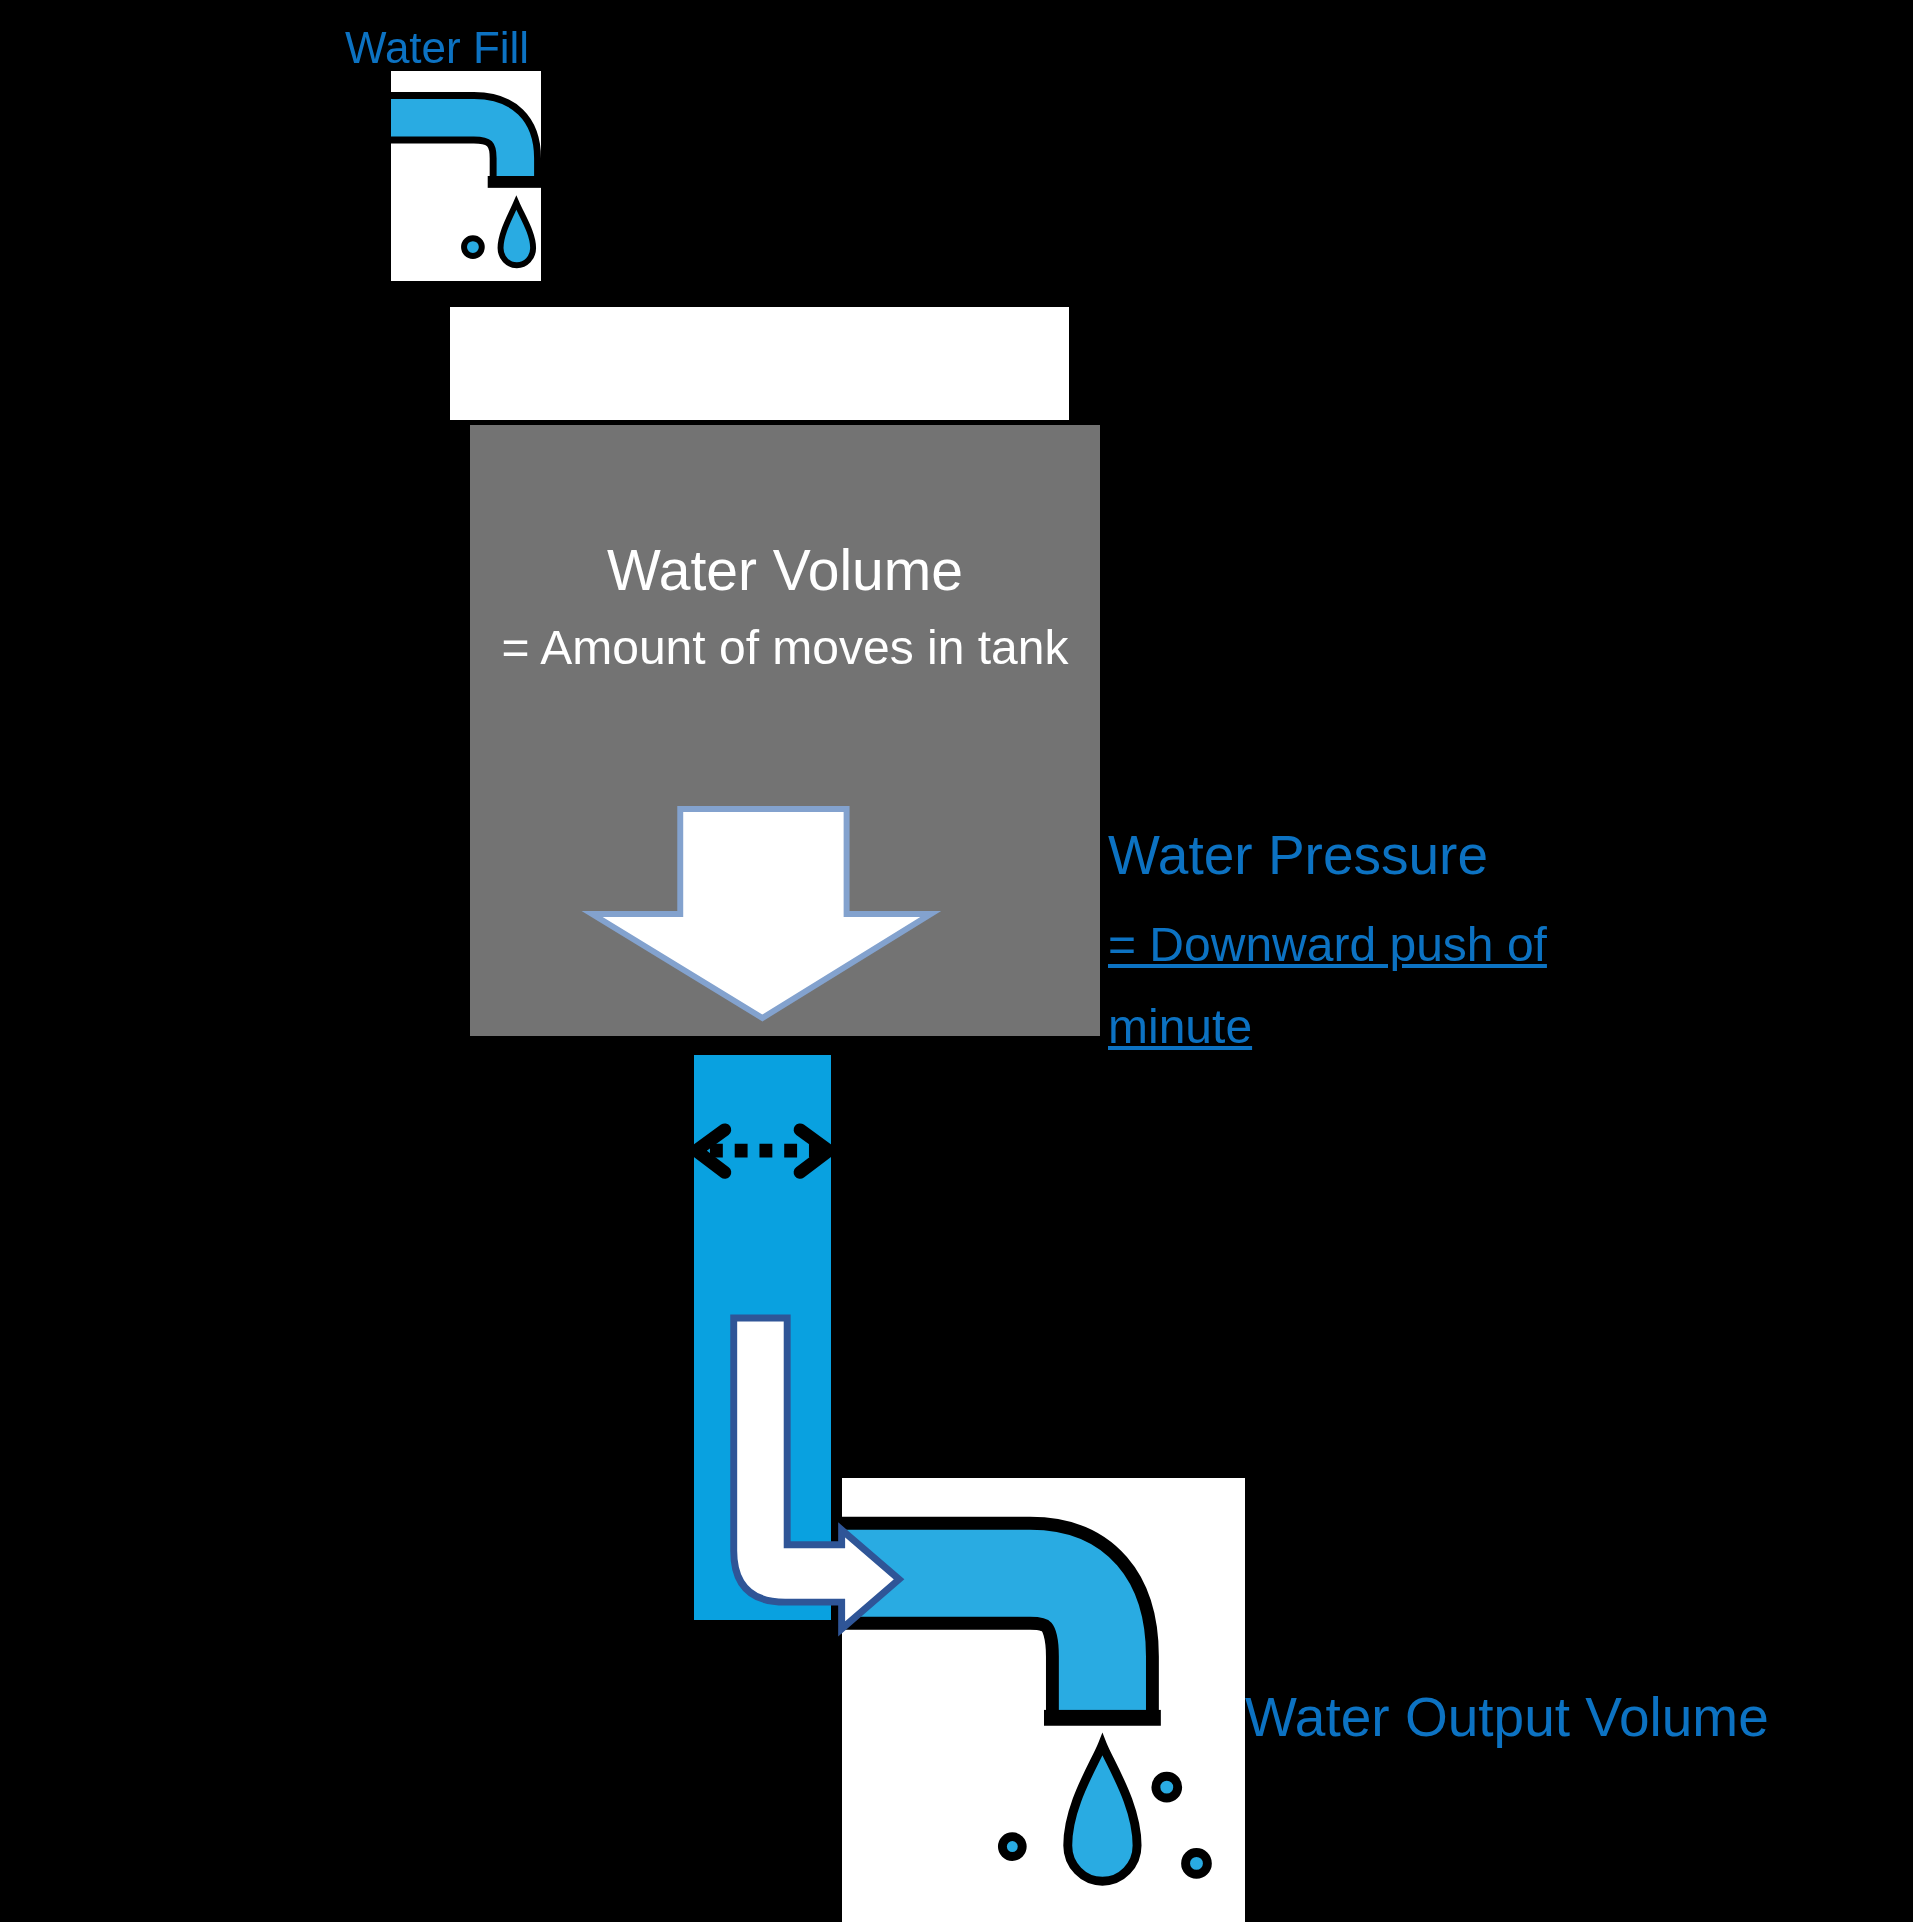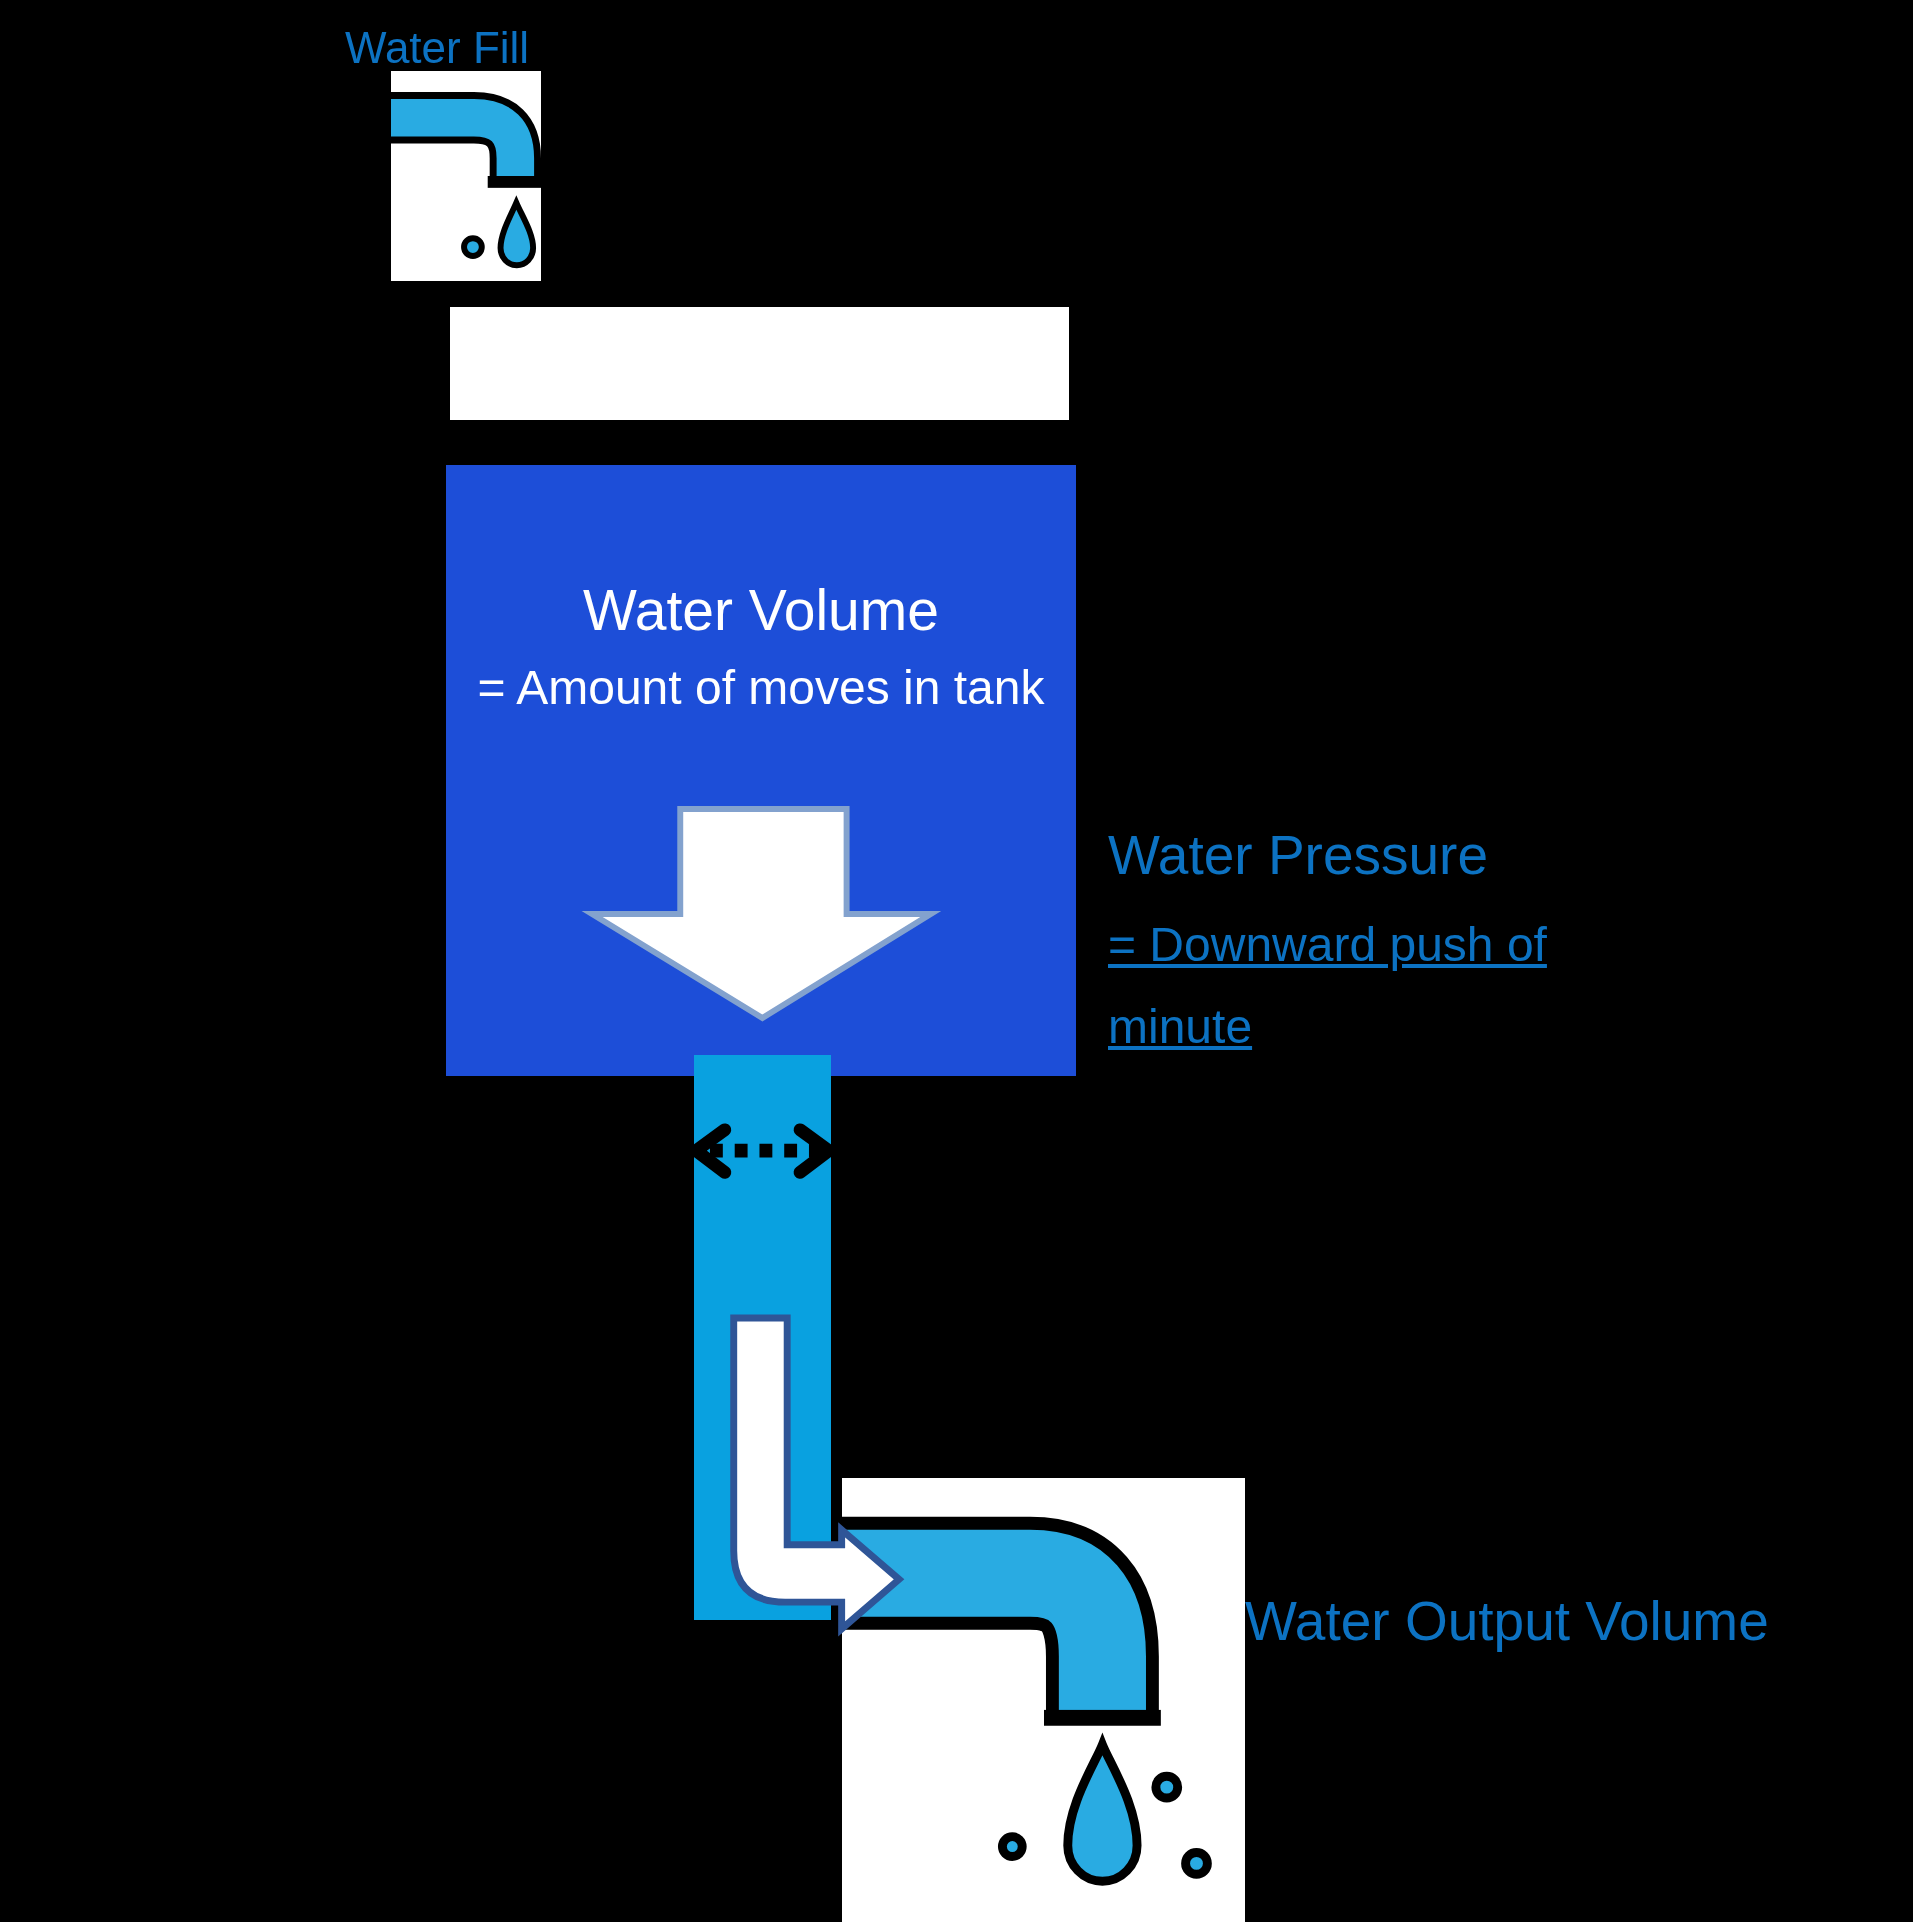--- a/index.html
+++ b/index.html
@@ -11,28 +11,28 @@
   .blue-label{color:#0C72C2;}
   .label-title{font-size:55px;line-height:1.2;white-space:nowrap;}
   .label-line{font-size:48px;line-height:1.7;white-space:nowrap;text-decoration:underline;}
   .label-body{margin-top:16px;}
   .water-fill-label{left:297px;top:22px;font-size:44px;line-height:1.2;white-space:nowrap;margin-left:48px;}
   .faucet-box{background:#ffffff;overflow:hidden;}
   .faucet-box.top{left:391px;top:71px;width:150px;height:210px;}
   .faucet-box.bottom{left:842px;top:1478px;width:403px;height:445px;}
   .faucet-box svg{display:block;width:100%;height:100%;}
   .tank-lid{left:450px;top:307px;width:619px;height:113px;background:#ffffff;}
-  .tank{left:446px;top:425px;width:630px;height:611px;background:#1d4ed8;color:#ffffff;margin-top:40px;}
+  .tank{left:470px;top:425px;width:630px;height:611px;background:#737373;color:#ffffff;}
   .tank-title{left:0;right:0;top:111px;text-align:center;font-size:57px;line-height:1.2;white-space:nowrap;}
   .tank-subtitle{left:0;right:0;top:194px;text-align:center;font-size:48px;line-height:1.2;white-space:nowrap;}
   .pipe{left:694px;top:1055px;width:137px;height:565px;background:#09A1E0;}
   .overlay-svg{left:0;top:0;width:1914px;height:1923px;pointer-events:none;}
   .pressure-block{left:1108px;top:822px;}
   .current-block{left:878px;top:1277px;}
-  .output-block{left:1245px;top:1588px;}
+  .output-block{left:1245px;top:1684px;}
 </style>
 </head>
 <body>
 
 <div class="canvas">
 
   <div class="abs water-fill-label blue-label">Water Fill</div>
 
   <div class="abs faucet-box top">
     <svg viewBox="0 0 152 212">

